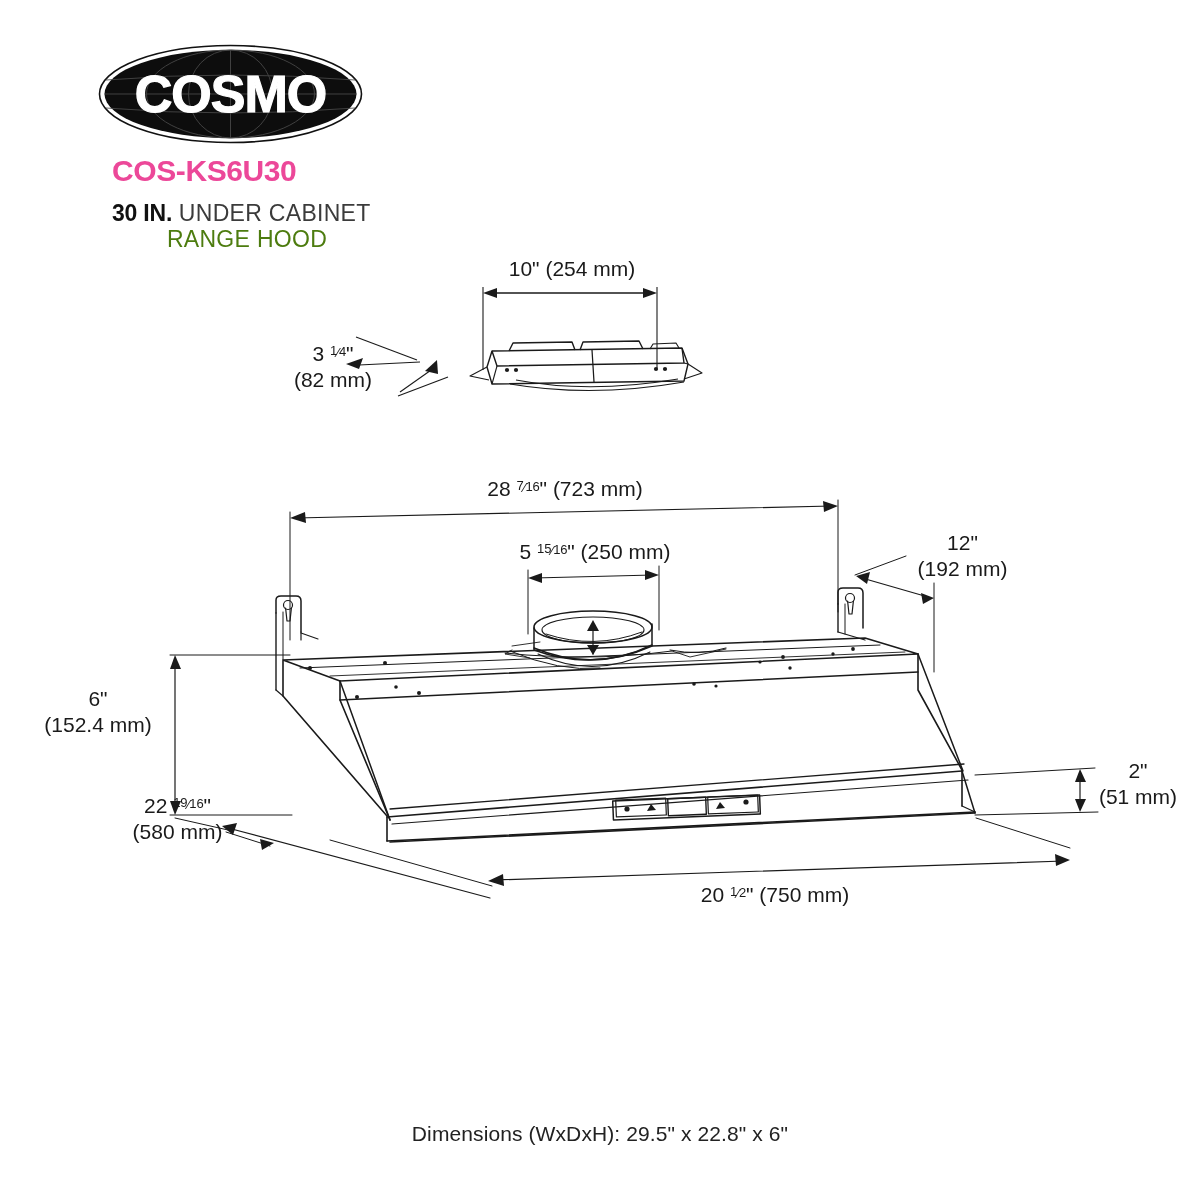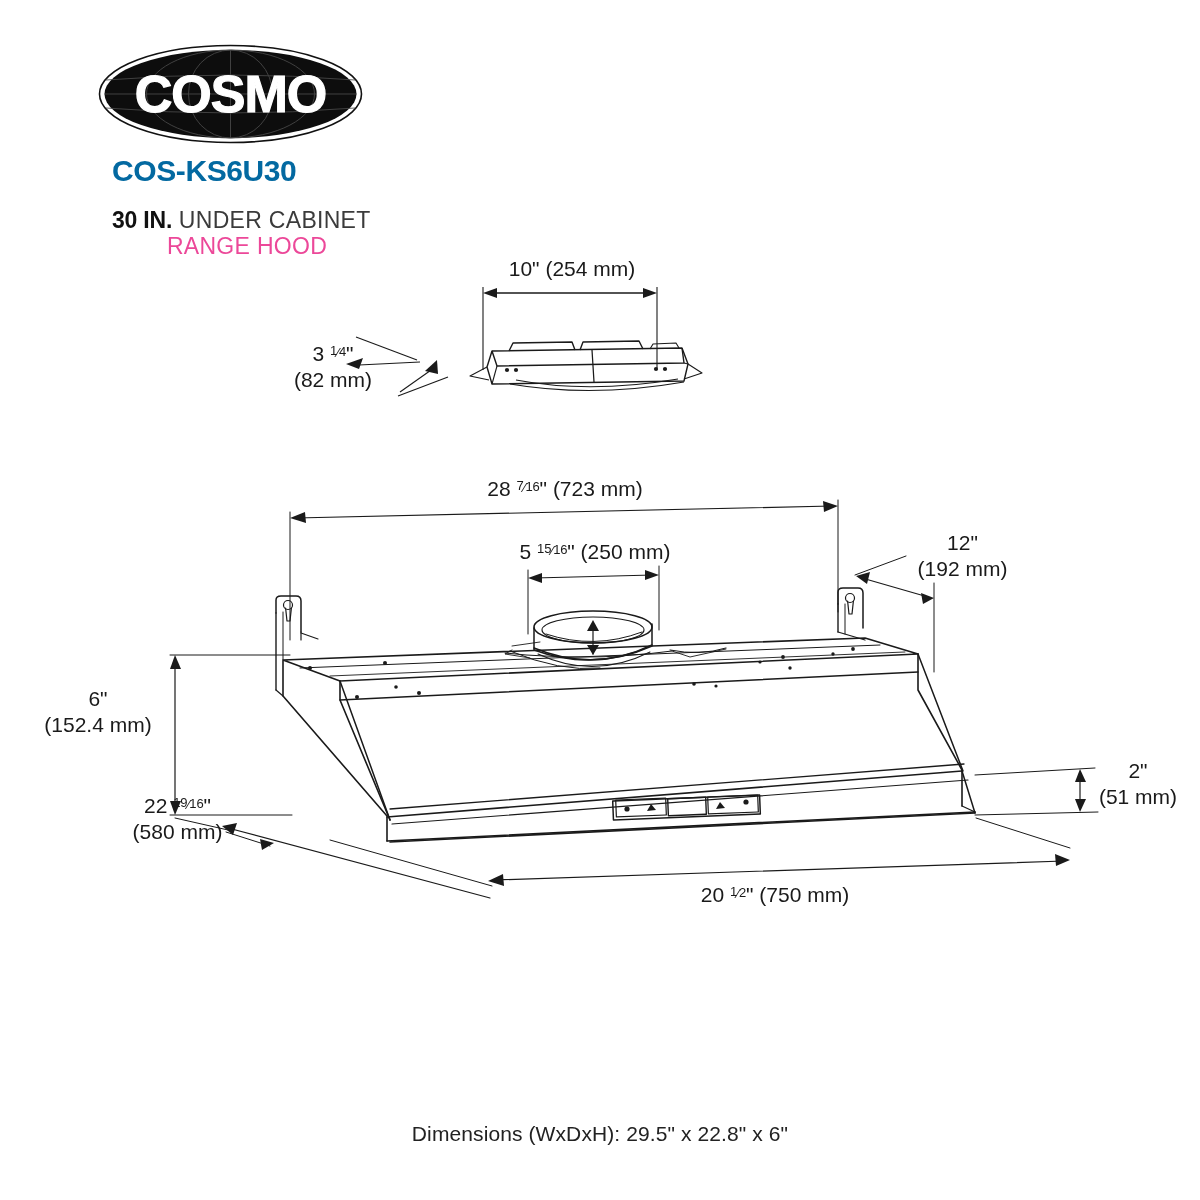--- a/index.html
+++ b/index.html
@@ -34,43 +34,43 @@
     left: 0; top: 0;
     width: 265px;
     height: 100px;
   }
   #model-number {
     font-size: 30px;
     font-weight: bold;
     letter-spacing: -0.4px;
     margin-top: 10px;
     margin-left: 14px;
-    color: #0369a1;
+    color: #ec4899;
   }
   #subtitle-block {
-    margin-top: 20px;
+    margin-top: 13px;
     margin-left: 14px;
     width: 300px;
     line-height: 1.12;
   }
   #subtitle-line1 {
     font-size: 23px;
     letter-spacing: 0.3px;
     color: #3b3b3b;
     white-space: nowrap;
   }
   #subtitle-line1 .bold {
     font-weight: bold;
     color: #111;
     letter-spacing: -0.2px;
   }
   #subtitle-line2 {
     font-size: 23px;
     letter-spacing: 0.3px;
-    color: #ec4899;
+    color: #4d7c0f;
     text-align: center;
     padding-right: 30px;
   }
 
   
   #drawing {
     position: absolute;
     left: 0;
     top: 0;
     width: 1200px;

